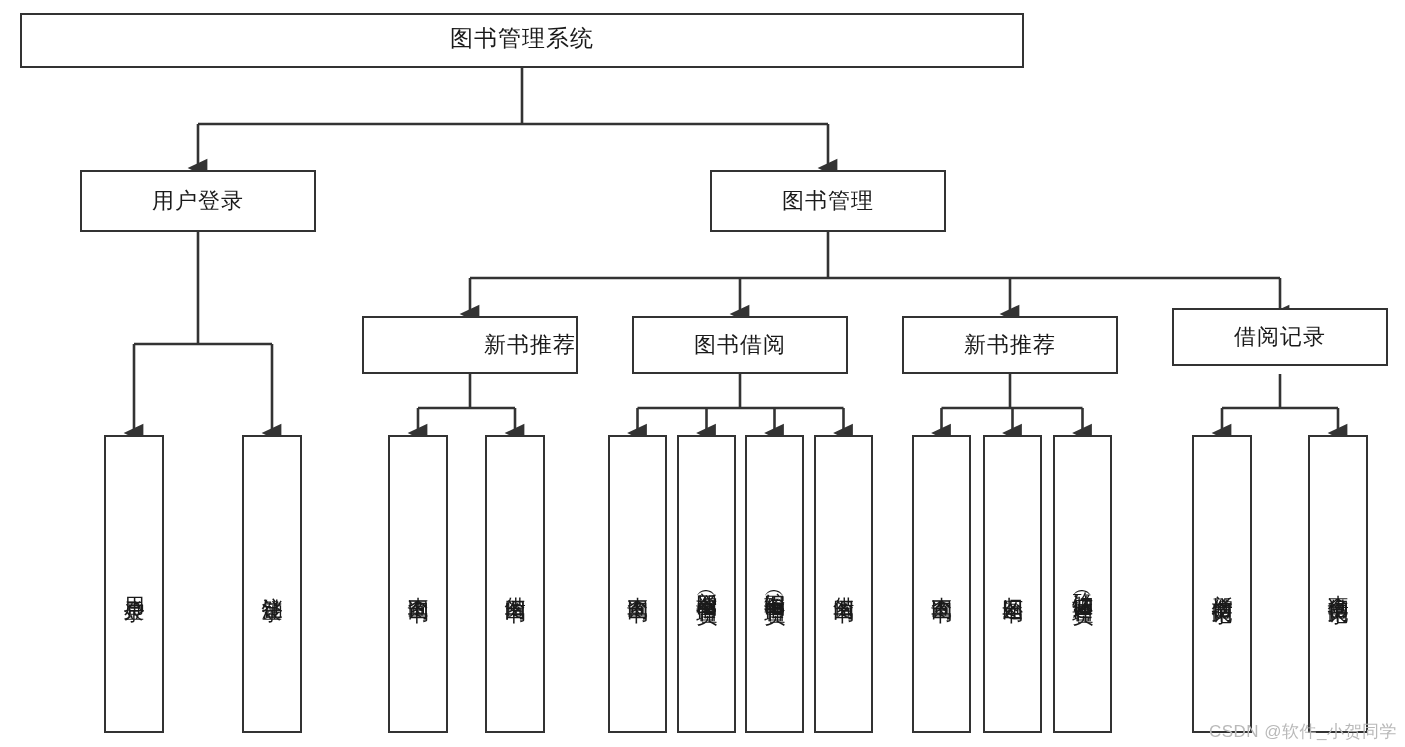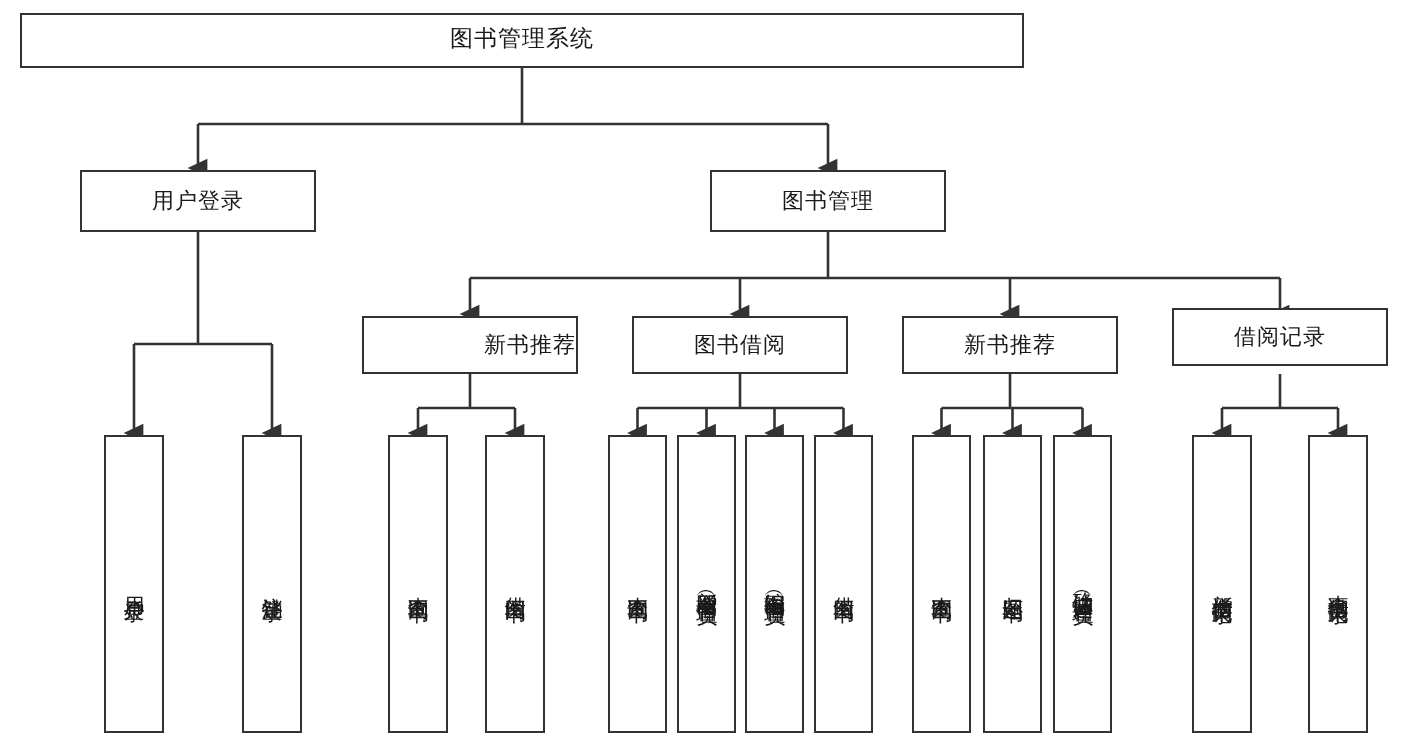--- a/index.html
+++ b/index.html
@@ -153,13 +153,14 @@
         <span class="txt">确认归还（管理员）</span>
       </div>
       <div class="node v" id="box-leaf-add-record" style="left: 1192px; top: 435px; width: 60px; height: 298px;">
         <span class="txt">新增借阅记录</span>
       </div>
       <div class="node v" id="box-leaf-query-record" style="left: 1308px; top: 435px; width: 60px; height: 298px;">
         <span class="txt">查询借阅记录</span>
       </div>
     </div>
 
+  <div id="watermark">CSDN @软件_小贺同学</div>
 </div>
 
 </body></html>

